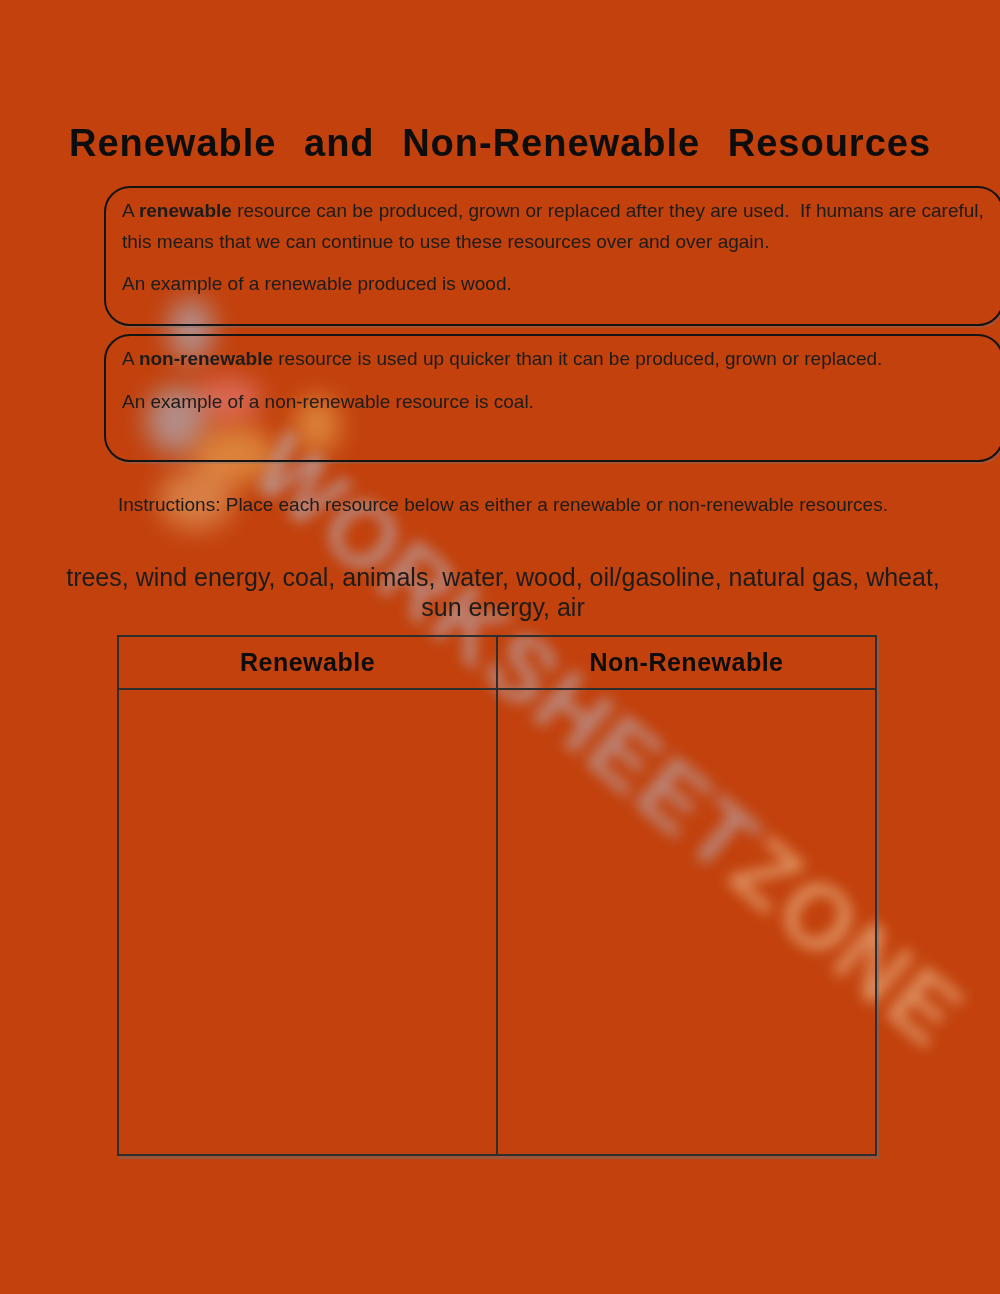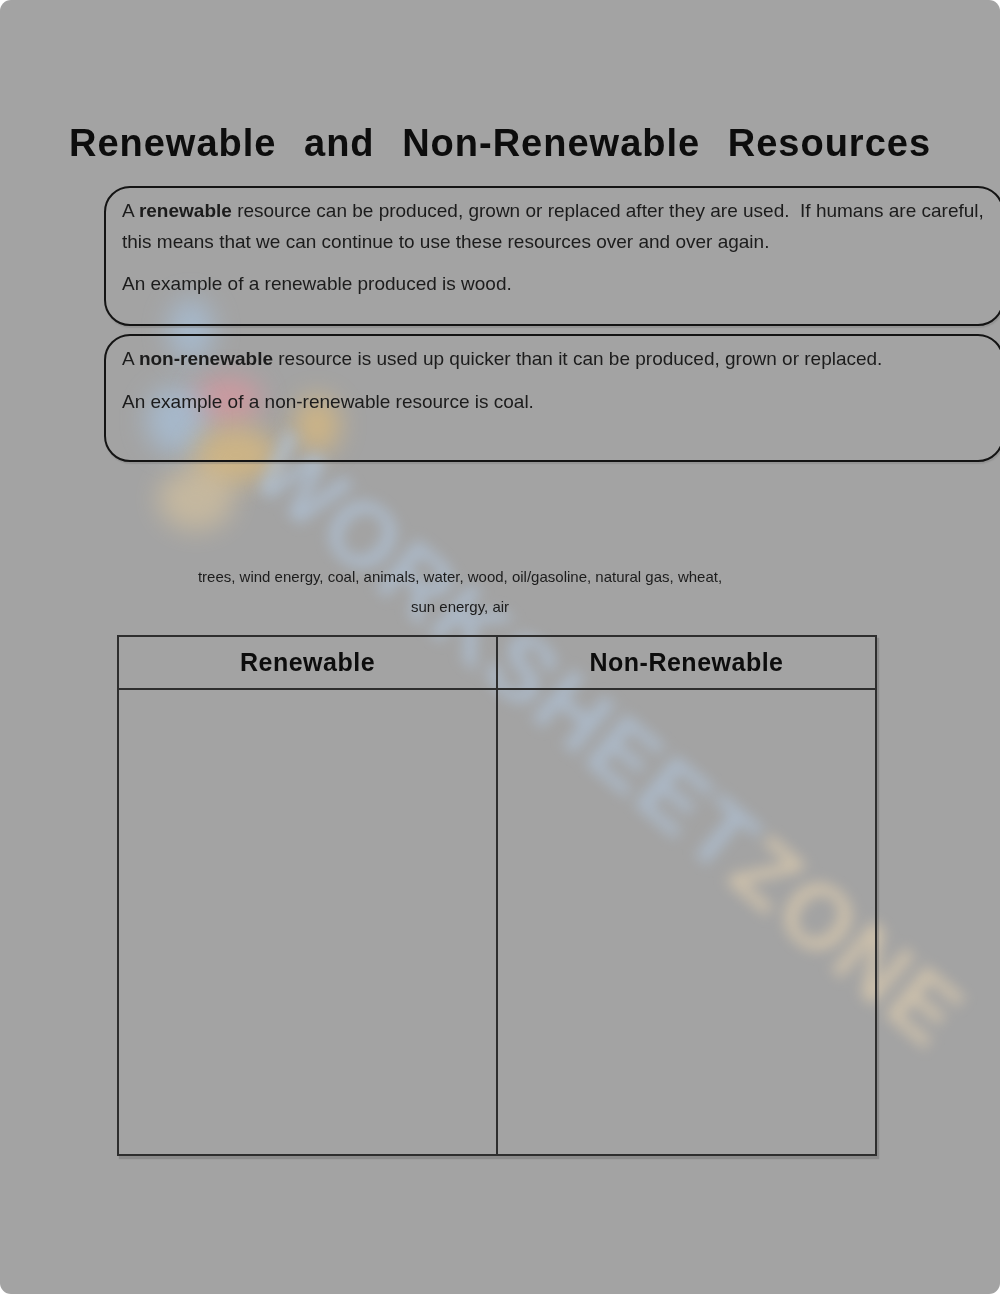--- a/index.html
+++ b/index.html
@@ -1,24 +1,23 @@
 <!DOCTYPE html>
 <html><head>
 <meta charset="utf-8">
 <style>
   html, body { margin:0; padding:0; background:#ffffff; }
   .page {
     position: relative;
     width: 1000px;
     height: 1294px;
-    background: #a3a3a3;
+    background: #c2410c;
     overflow: hidden;
     font-family: "Liberation Sans", sans-serif;
     color: #1c1c1c;
-    border-radius: 11px;
   }
 
   
   .watermark { position:absolute; inset:0; pointer-events:none; }
   .blob { position:absolute; border-radius:50%; filter:blur(13px); }
   .blob-blue1   { left:168px; top:298px; width:46px; height:64px; background:#a9c9ea; opacity:.55; }
   .blob-pink    { left:194px; top:376px; width:68px; height:46px; background:#f2909c; opacity:.5; }
   .blob-blue2   { left:146px; top:386px; width:60px; height:68px; background:#a9c9ea; opacity:.55; }
   .blob-yellow1 { left:294px; top:396px; width:46px; height:58px; background:#f5c469; opacity:.5; }
   .blob-yellow2 { left:194px; top:426px; width:84px; height:58px; background:#f5c469; opacity:.5; }
@@ -50,21 +49,21 @@
   .defbox .example { margin-top:12px; }
   .defbox b { font-weight:700; }
 
   
   .instructions {
     position:absolute; left:118px; top:489px; width:772px; margin:0;
     font-size:19px; line-height:31px;
   }
   .wordbank {
     position:absolute; left:0; top:562px; width:920px;
-    text-align:center; font-size:15px; line-height:30px;
+    text-align:center; font-size:25px; line-height:30px;padding-left:43px;
   }
 
   
   .sort-table {
     position:absolute; left:117px; top:635px;
     width:760px; height:517px;
     border-collapse:collapse; table-layout:fixed;
     box-shadow:2px 3px 1px rgba(110,110,110,0.45);
     background:transparent;
   }
@@ -95,20 +94,21 @@
   <div class="defbox box1">
     <p><span>A</span> <b>renewable</b> <span>resource can be produced, grown or replaced after they are used.&nbsp; If humans are careful, this means that we can continue to use these resources over and over again.</span></p>
     <p class="example">An example of a renewable produced is wood.</p>
   </div>
 
   <div class="defbox box2">
     <p><span>A</span> <b>non-renewable</b> <span>resource is used up quicker than it can be produced, grown or replaced.</span></p>
     <p class="example">An example of a non-renewable resource is coal.</p>
   </div>
 
+  <p class="instructions">Instructions: Place each resource below as either a renewable or non-renewable resources.</p>
 
   <div class="wordbank">
     <div>trees, wind energy, coal, animals, water, wood, oil/gasoline, natural gas, wheat,</div>
     <div>sun energy, air</div>
   </div>
 
   <table class="sort-table">
     <thead>
       <tr>
         <th>Renewable</th>

